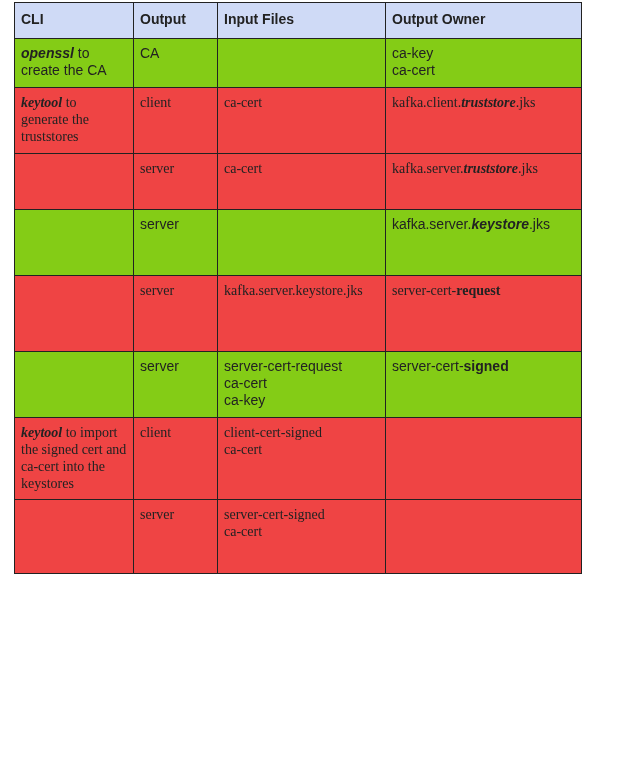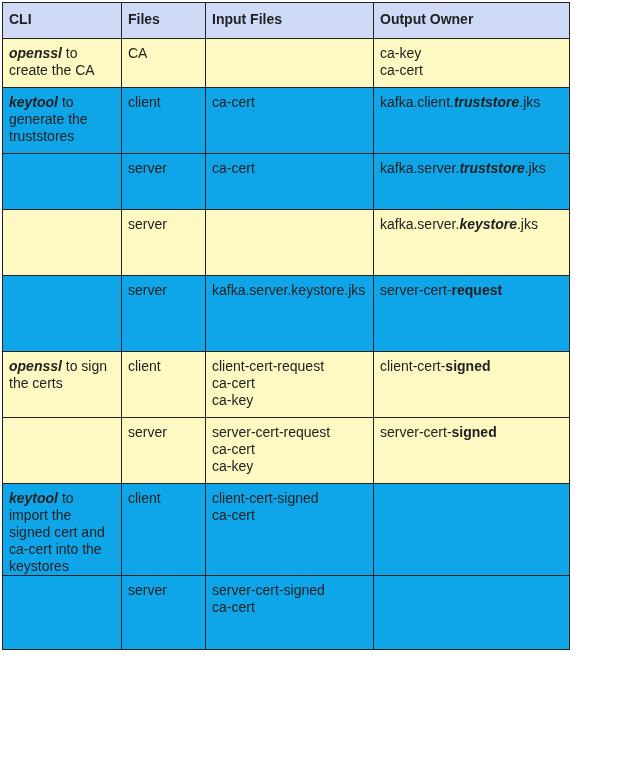--- a/index.html
+++ b/index.html
@@ -1,40 +1,40 @@
 <!DOCTYPE html>
 <html><head>
 <meta charset="utf-8">
 <style>
   html, body { margin: 0; padding: 0; background: #ffffff; }
   body { width: 624px; height: 774px; overflow: hidden; font-family: "Liberation Sans", sans-serif; font-size: 14px; color: #222222; }
-  table { position: absolute; left: 2px; top: 2px; border-collapse: collapse; table-layout: fixed; width: 536px; }
+  table { position: absolute; left: 14px; top: 2px; border-collapse: collapse; table-layout: fixed; width: 536px; }
   td, th { border: 1px solid #222222; padding: 6px 6px 0 6px; vertical-align: top; text-align: left; line-height: 17px; }
   th { background: #cfdaf6; font-weight: bold; height: 27px; padding-top: 8px; }
-  tr.shade td { background: #0ea5e9; }
-  tr.white td { background: #fef9c3; margin-left: 40px; }
+  tr.shade td { background: #ef4444; font-family: Liberation Serif, serif; }
+  tr.white td { background: #84cc16; margin-left: 40px; }
   .c1 { width: 119px; } .c2 { width: 84px; } .c3 { width: 168px; } .c4 { width: 196px; }
   .line { display: block; white-space: nowrap; }
   .bi { font-weight: bold; font-style: italic; }
   .b { font-weight: bold; }
 </style>
 </head>
 <body>
 
 <table>
   <colgroup>
       <col class="c1">
       <col class="c2">
       <col class="c3">
       <col class="c4">
     </colgroup>
   <thead>
     <tr>
       <th>CLI</th>
-      <th>Files</th>
+      <th>Output</th>
       <th>Input Files</th>
       <th>Output Owner</th>
     </tr>
   </thead>
   <tbody id="tbody">
       <tr class="white" style="height: 49px;">
         <td><span class="bi">openssl</span><span> to create the CA</span></td>
         <td>CA</td>
         <td></td>
         <td>
@@ -74,32 +74,20 @@
         <td></td>
         <td>server</td>
         <td>
           <span class="line">kafka.server.keystore.jks</span>
         </td>
         <td>
           <span class="line"><span>server-cert-</span><span class="b">request</span></span>
         </td>
       </tr>
       <tr class="white" style="height: 66px;">
-        <td><span class="bi">openssl</span><span> to sign the certs</span></td>
-        <td>client</td>
-        <td>
-          <span class="line">client-cert-request</span>
-          <span class="line">ca-cert</span>
-          <span class="line">ca-key</span>
-        </td>
-        <td>
-          <span class="line"><span>client-cert-</span><span class="b">signed</span></span>
-        </td>
-      </tr>
-      <tr class="white" style="height: 66px;">
         <td></td>
         <td>server</td>
         <td>
           <span class="line">server-cert-request</span>
           <span class="line">ca-cert</span>
           <span class="line">ca-key</span>
         </td>
         <td>
           <span class="line"><span>server-cert-</span><span class="b">signed</span></span>
         </td>

